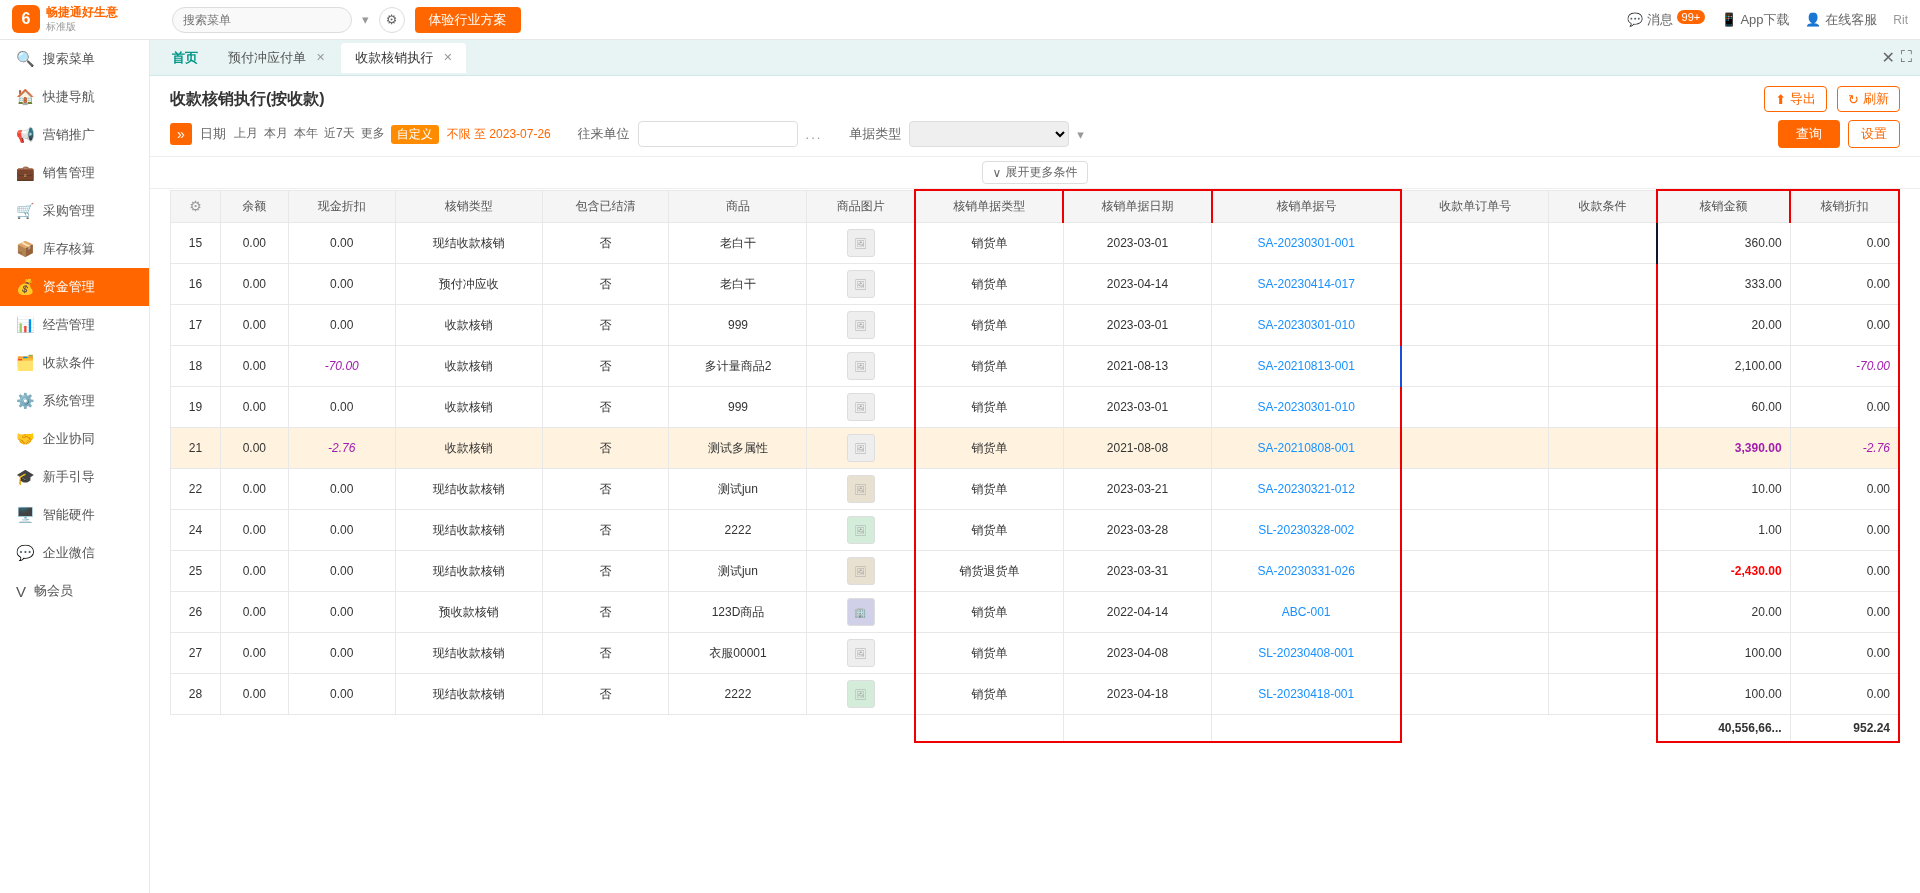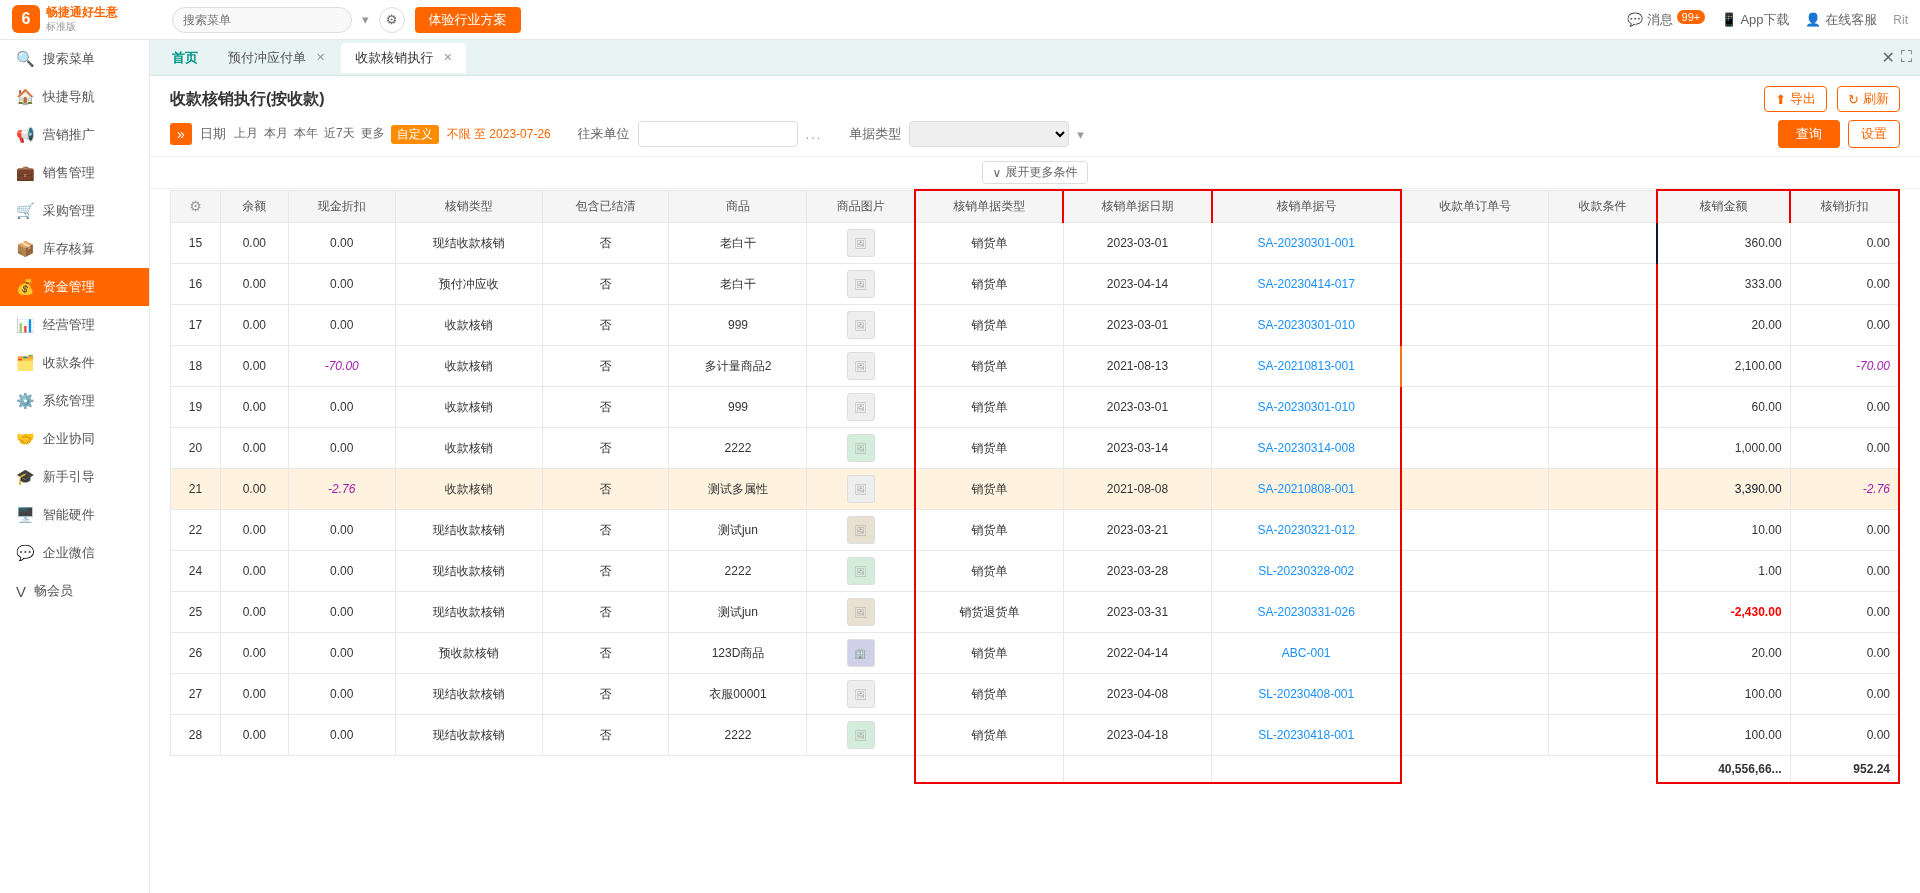--- a/index.html
+++ b/index.html
@@ -64,21 +64,21 @@
 
     
     .table-area { flex: 1; overflow: auto; background: #fff; padding: 0 20px; }
     .data-table { width: 100%; border-collapse: collapse; font-size: 12px; }
     .data-table th { background: #f5f5f5; border: 1px solid #e8e8e8; padding: 7px 8px; text-align: center; font-weight: normal; color: #555; white-space: nowrap; position: sticky; top: 0; z-index: 2; }
     .data-table td { border: 1px solid #e8e8e8; padding: 6px 8px; text-align: center; white-space: nowrap; }
     .data-table tr.highlighted td { background: #fff3e0; }
     .link-text { color: #1890ff; cursor: pointer; text-decoration: none; }
     .neg-red { color: #a21caf; font-style: italic; }
     .neg-red-bold { color: #f00; font-weight: bold; }
-    .highlight-red { color: #0f172a; font-weight: normal; }
+    .highlight-red { color: #a21caf; font-weight: bold; }
 
     
     .table-area::-webkit-scrollbar { width: 6px; height: 6px; }
     .table-area::-webkit-scrollbar-thumb { background: #ccc; border-radius: 3px; }
     .table-area::-webkit-scrollbar-track { background: #f5f5f5; }
 
     
     .settings-icon-cell { color: #999; font-size: 14px; cursor: pointer; }
 
     .img-placeholder { width: 28px; height: 28px; background: #eee; border: 1px solid #ddd; display: inline-flex; align-items: center; justify-content: center; border-radius: 3px; color: #aaa; font-size: 10px; }
@@ -319,56 +319,40 @@
             <tr>
       <td>18</td>
       <td>0.00</td>
       <td class="neg-red">-70.00</td>
       <td>收款核销</td>
       <td>否</td>
       <td>多计量商品2</td>
       <td><span class="img-placeholder" style="background:#eee;">🖼</span></td>
       <td style="border-left:2px solid #e00;">销货单</td>
       <td>2021-08-13</td>
-      <td style="border-right:2px solid #f97316;"><a class="link-text" href="#">SA-20210813-001</a></td>
+      <td style="border-right:2px solid #1d4ed8;"><a class="link-text" href="#">SA-20210813-001</a></td>
       <td></td>
       <td></td>
       <td class="" style="border-left:2px solid #e00;text-align:right;">2,100.00</td>
       <td class="neg-red" style="border-right:2px solid #e00;text-align:right;">-70.00</td>
     </tr>
             <tr>
       <td>19</td>
       <td>0.00</td>
       <td class="">0.00</td>
       <td>收款核销</td>
       <td>否</td>
       <td>999</td>
       <td><span class="img-placeholder" style="background:#eee;">🖼</span></td>
       <td style="border-left:2px solid #e00;">销货单</td>
       <td>2023-03-01</td>
       <td style="border-right:2px solid #e00;"><a class="link-text" href="#">SA-20230301-010</a></td>
       <td></td>
       <td></td>
       <td class="" style="border-left:2px solid #e00;text-align:right;">60.00</td>
-      <td class="" style="border-right:2px solid #e00;text-align:right;">0.00</td>
-    </tr>
-            <tr>
-      <td>20</td>
-      <td>0.00</td>
-      <td class="">0.00</td>
-      <td>收款核销</td>
-      <td>否</td>
-      <td>2222</td>
-      <td><span class="img-placeholder" style="background:#d4edda;">🖼</span></td>
-      <td style="border-left:2px solid #e00;">销货单</td>
-      <td>2023-03-14</td>
-      <td style="border-right:2px solid #e00;"><a class="link-text" href="#">SA-20230314-008</a></td>
-      <td></td>
-      <td></td>
-      <td class="" style="border-left:2px solid #e00;text-align:right;">1,000.00</td>
       <td class="" style="border-right:2px solid #e00;text-align:right;">0.00</td>
     </tr>
             <tr class="highlighted">
       <td>21</td>
       <td>0.00</td>
       <td class="neg-red">-2.76</td>
       <td>收款核销</td>
       <td>否</td>
       <td>测试多属性</td>
       <td><span class="img-placeholder" style="background:#eee;">🖼</span></td>

